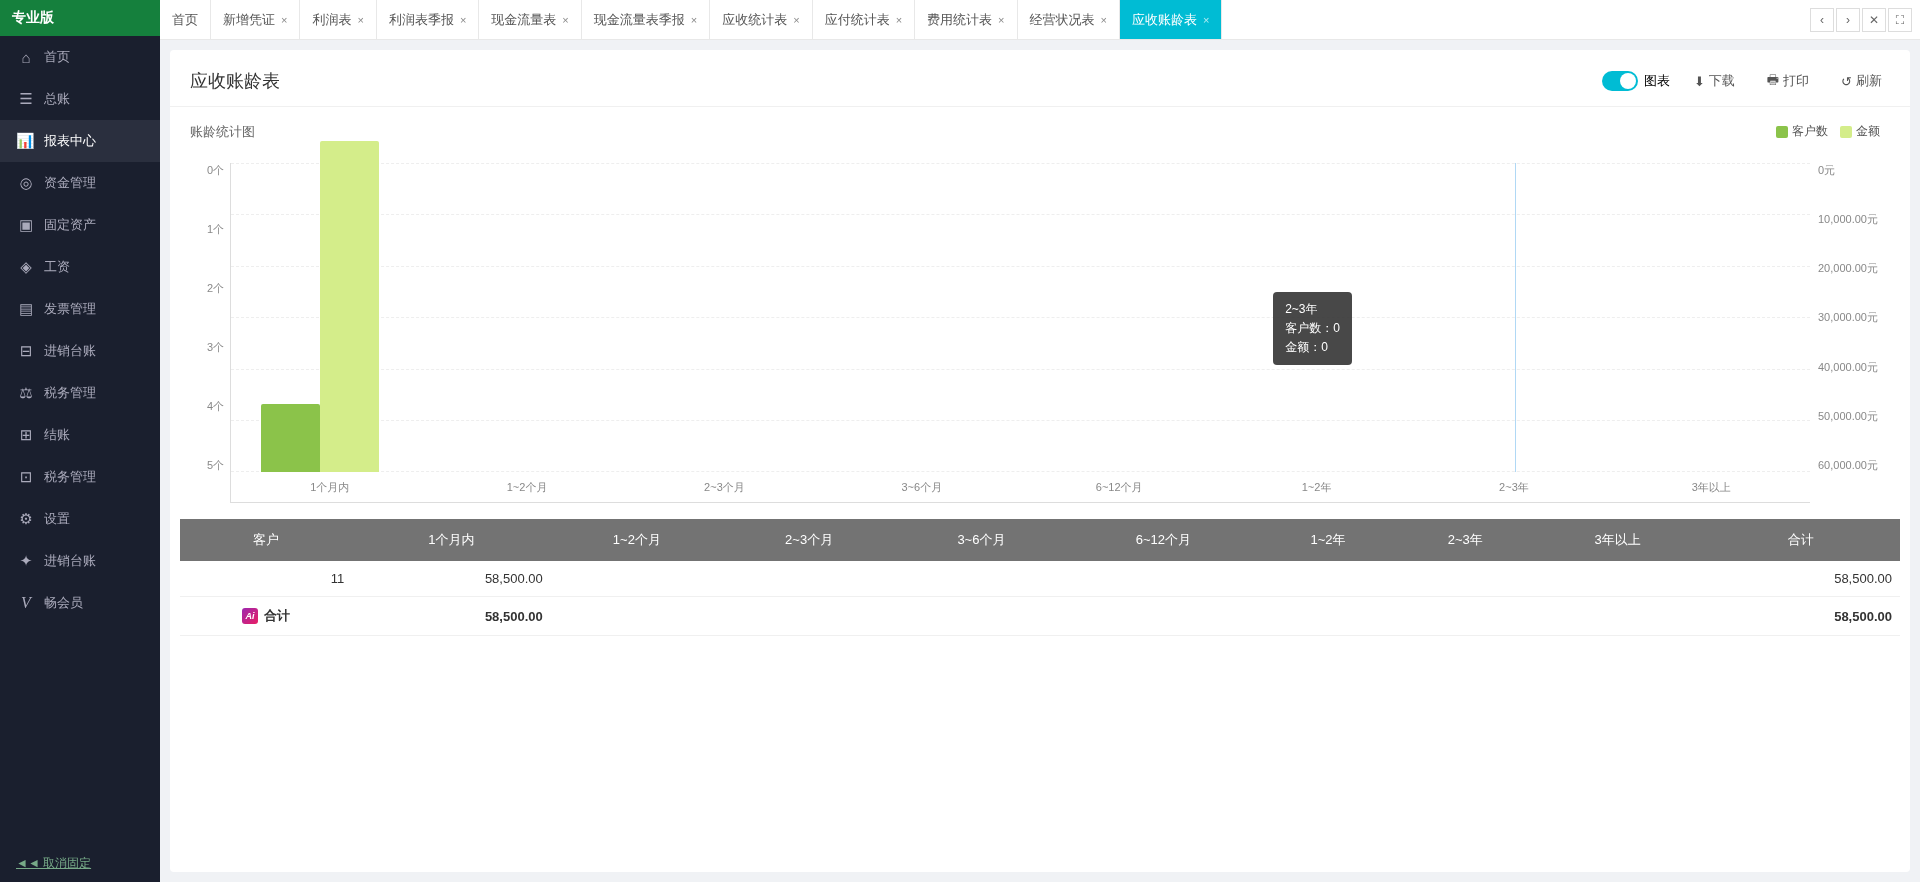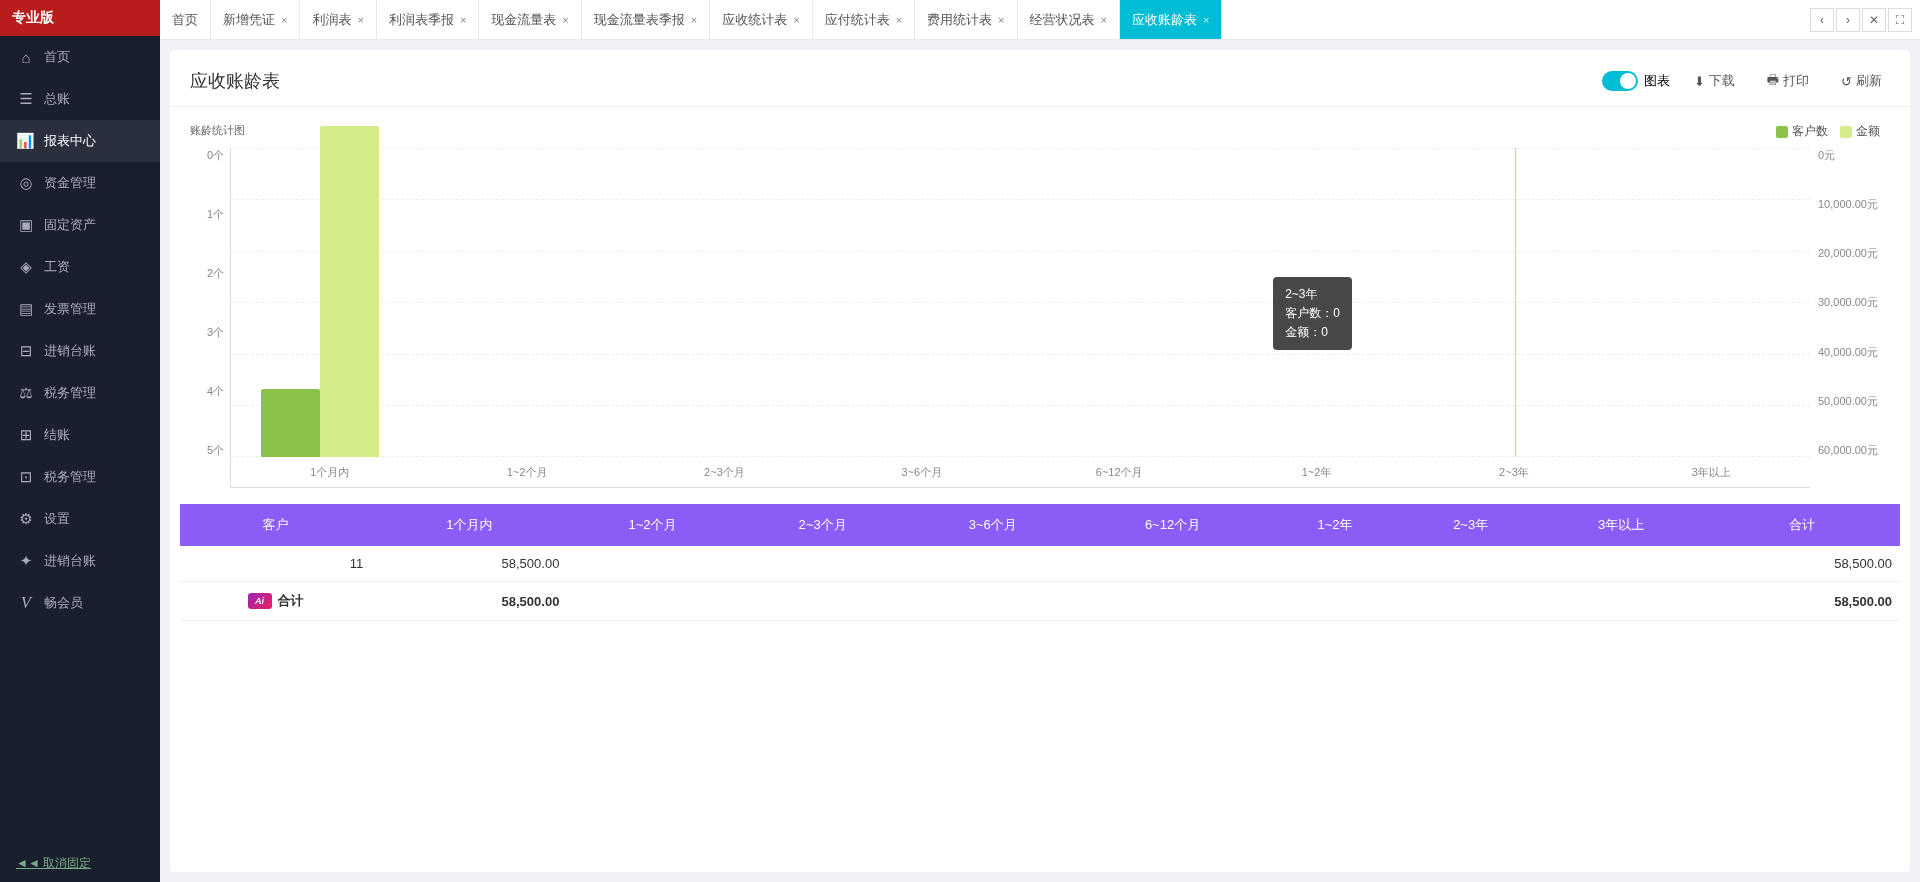--- a/index.html
+++ b/index.html
@@ -9,21 +9,21 @@
     .sidebar {
       width: 160px;
       background: #1a1f2e;
       color: #ccc;
       display: flex;
       flex-direction: column;
       height: 100%;
       flex-shrink: 0;
     }
     .sidebar-logo {
-      background: #b91c1c;
+      background: #15803d;
       color: white;
       padding: 8px 12px;
       font-size: 14px;
       font-weight: bold;
       height: 36px;
       display: flex;
       align-items: center;
     }
     .sidebar-item {
       display: flex;
@@ -155,23 +155,23 @@
       padding: 4px 8px;
       border-radius: 3px;
     }
 
     
     .chart-section {
       padding: 16px 20px;
       position: relative;
     }
     .chart-title {
-      font-size: 11px;
+      font-size: 13px;
       color: #666;
-      margin-bottom: 10px;
+      margin-bottom: 22px;
     }
     .chart-legend {
       position: absolute;
       right: 30px;
       top: 16px;
       display: flex;
       align-items: center;
       gap: 12px;
       font-size: 12px;
       color: #555;
@@ -267,21 +267,21 @@
       padding-bottom: 30px;
       font-size: 11px;
       color: #888;
       padding-left: 8px;
     }
 
     
     .table-section { padding: 0 10px 20px; }
     .data-table { width: 100%; border-collapse: collapse; }
     .data-table thead tr {
-      background: #8b5cf6;
+      background: #737373;
       color: #fff;
     }
     .data-table thead th {
       padding: 12px 8px;
       font-weight: 500;
       font-size: 13px;
       text-align: center;
       border: none;
     }
     .data-table tbody tr {
@@ -296,21 +296,21 @@
     .data-table tbody tr.total-row td {
       font-weight: bold;
     }
     .total-label {
       display: flex;
       align-items: center;
       justify-content: center;
       gap: 6px;
     }
     .total-icon {
-      width: 24px; height: 16px;
+      width: 16px; height: 16px;
       background: linear-gradient(135deg, #9c27b0, #e91e63);
       border-radius: 3px;
       display: inline-flex;
       align-items: center;
       justify-content: center;
       color: white;
       font-size: 9px;
       font-style: italic;
       font-weight: bold;
     }

